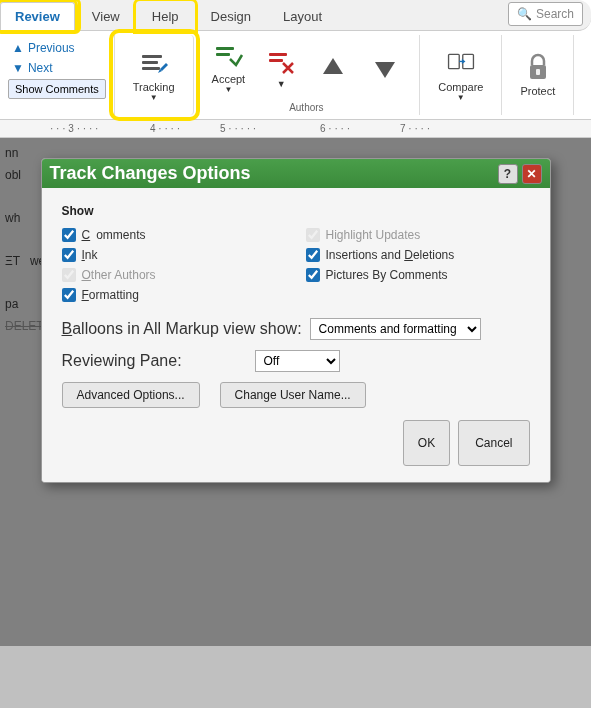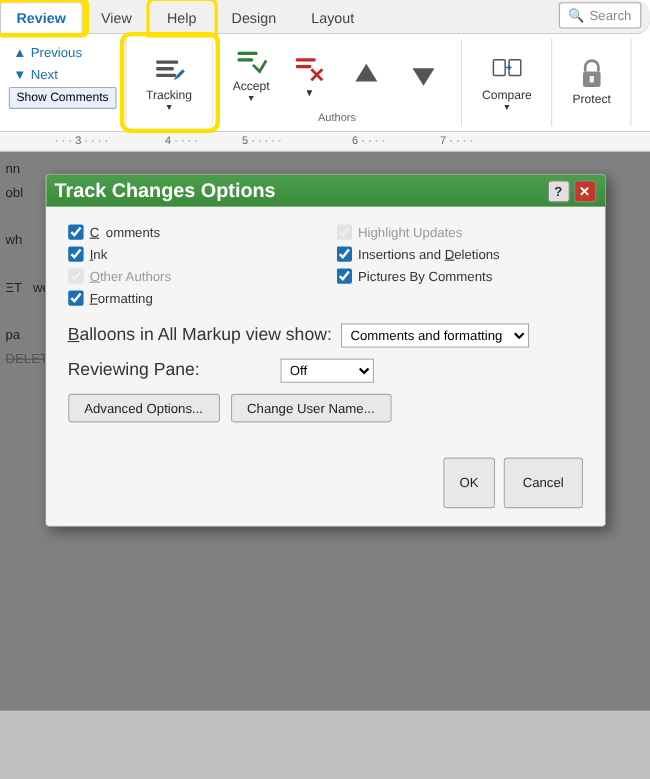--- a/index.html
+++ b/index.html
@@ -306,22 +306,22 @@
       padding: 2px 4px;
       min-width: 140px;
     }
 
     .form-select-small {
       min-width: 80px;
     }
 
     .dialog-actions-row {
       display: flex;
-      gap: 10px;
-      margin-bottom: 32px;
+      gap: 20px;
+      margin-bottom: 12px;
     }
 
     .dialog-action-btn {
       border: 1px solid #aaa;
       background: #e8e8e8;
       padding: 5px 14px;
       border-radius: 3px;
       cursor: pointer;
       font-size: 12px;
       color: #222;
@@ -534,20 +534,21 @@
 
       <div class="dialog-titlebar">
         <span class="dialog-title">Track Changes Options</span>
         <div class="dialog-controls">
           <div class="dialog-ctrl-btn dialog-ctrl-help">?</div>
           <div class="dialog-ctrl-btn dialog-ctrl-close">✕</div>
         </div>
       </div>
 
       <div class="dialog-body">
+        <div class="dialog-section-label">Show</div>
 
         <div class="checkboxes-grid">
 
           <div class="checkbox-row">
             <input type="checkbox" checked="" style="">
             <label style="text-decoration:underline;cursor:pointer;">C</label>
               <span>omments</span>
           </div>
 
           <div class="checkbox-row disabled">

